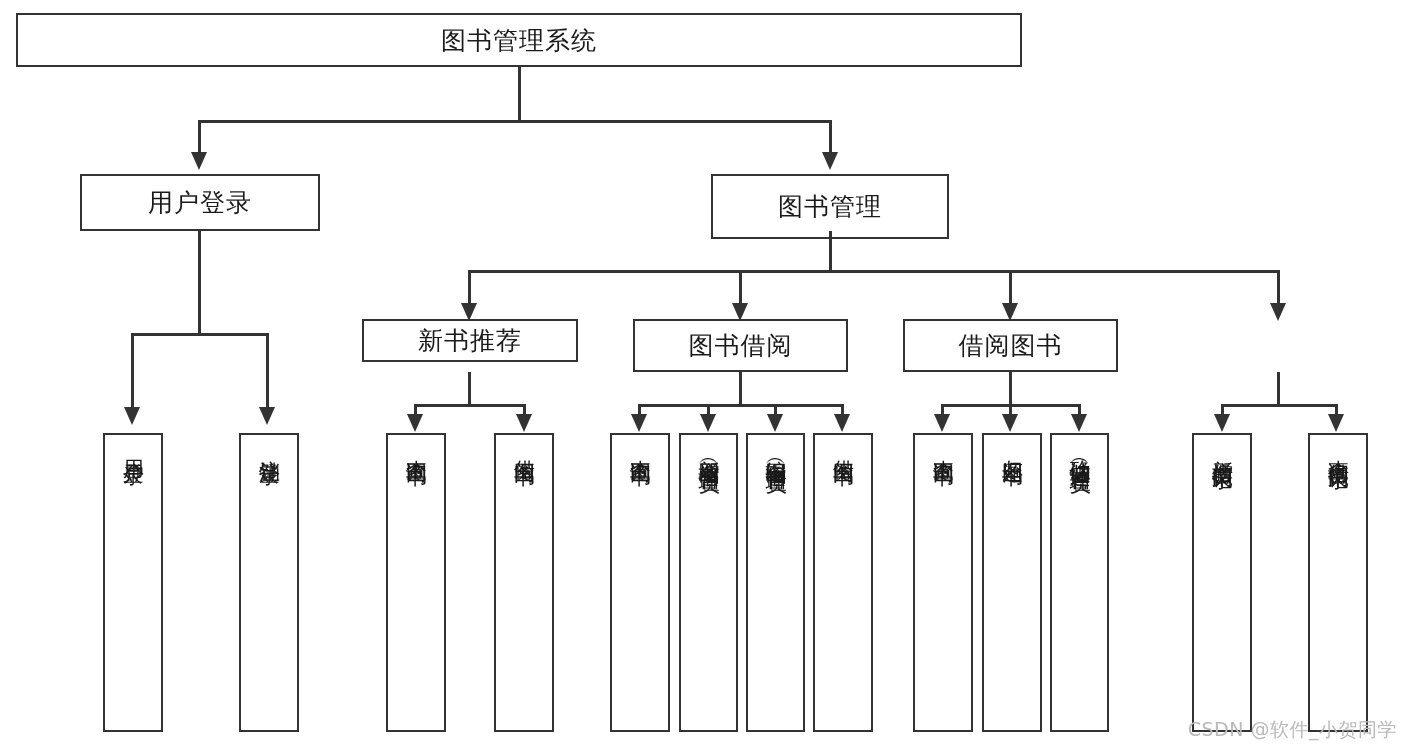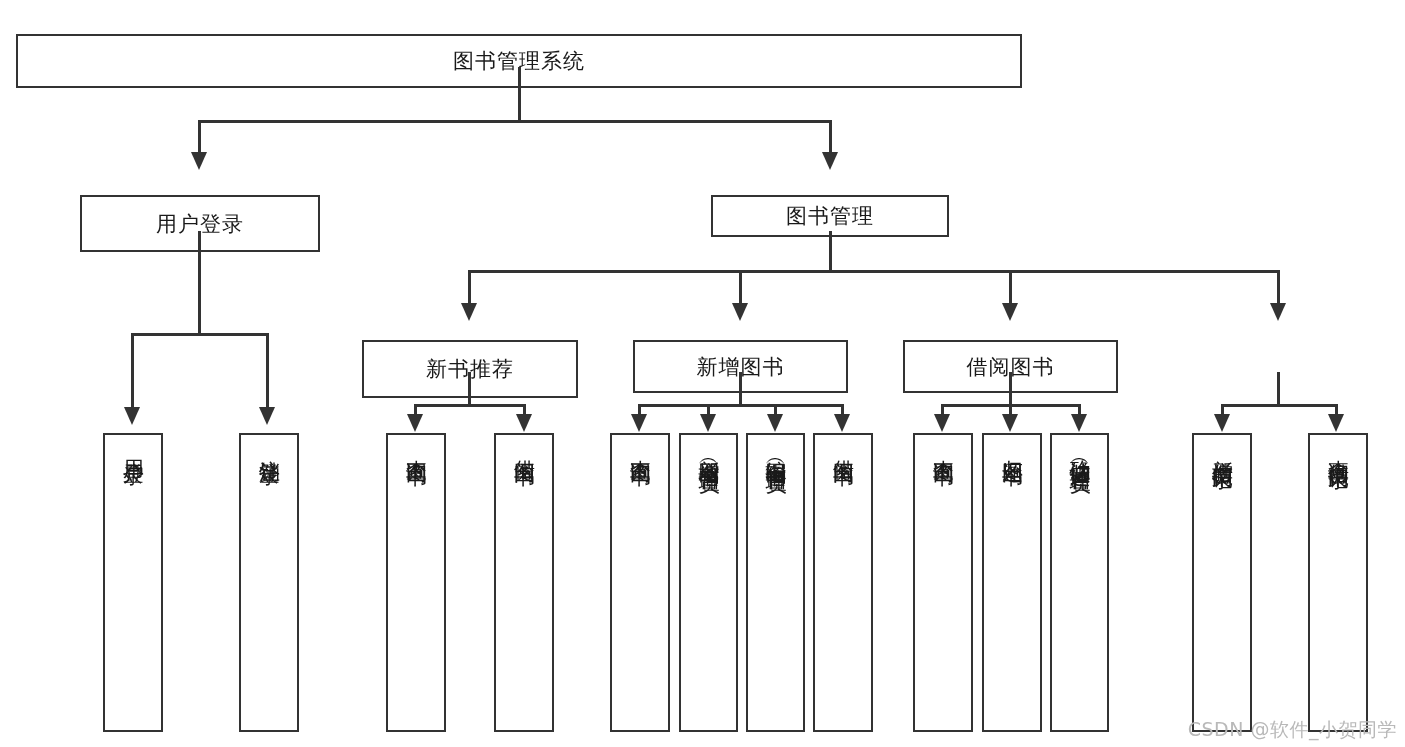--- a/index.html
+++ b/index.html
@@ -21,23 +21,22 @@
     position: absolute;
     box-sizing: border-box;
     border: 2px solid #333333;
     background: #ffffff;
     display: flex;
     align-items: center;
     justify-content: center;
     color: #1a1a1a;
   }
   .node.horiz {
-    font-size: 21px;
+    font-size: 25px;
     letter-spacing: 1px;
-    margin-top: 21px;
   }
   .node.vert {
     align-items: flex-start;
     justify-content: center;
     padding-top: 8px;
   }
   .vlabel {
     writing-mode: vertical-rl;
     text-orientation: upright;
     font-size: 21px;
@@ -92,21 +91,21 @@
   <div class="hline" style="left:198px; top:120px; width:634px; height:3px;"></div>
 
   <div class="vline" style="left:198px; top:120px; width:3px; height:36px;"></div>
   <div class="arrow" style="left:191px; top:152px;"></div>
   <div class="vline" style="left:829px; top:120px; width:3px; height:36px;"></div>
   <div class="arrow" style="left:822px; top:152px;"></div>
 
   <div class="node horiz" style="left:80px; top:174px; width:240px; height:57px;">
     <span>用户登录</span>
   </div>
-  <div class="node horiz" style="left:711px; top:174px; width:238px; height:42px;">
+  <div class="node horiz" style="left:711px; top:174px; width:238px; height:65px;">
     <span>图书管理</span>
   </div>
 
   <div class="vline" style="left:198px; top:231px; width:3px; height:104px;"></div>
   <div class="hline" style="left:131px; top:333px; width:138px; height:3px;"></div>
   <div class="vline" style="left:131px; top:333px; width:3px; height:78px;"></div>
   <div class="arrow" style="left:124px; top:407px;"></div>
   <div class="vline" style="left:266px; top:333px; width:3px; height:78px;"></div>
   <div class="arrow" style="left:259px; top:407px;"></div>
 
@@ -115,25 +114,25 @@
 
   <div class="vline" style="left:468px; top:270px; width:3px; height:37px;"></div>
   <div class="arrow" style="left:461px; top:303px;"></div>
   <div class="vline" style="left:739px; top:270px; width:3px; height:37px;"></div>
   <div class="arrow" style="left:732px; top:303px;"></div>
   <div class="vline" style="left:1009px; top:270px; width:3px; height:37px;"></div>
   <div class="arrow" style="left:1002px; top:303px;"></div>
   <div class="vline" style="left:1277px; top:270px; width:3px; height:37px;"></div>
   <div class="arrow" style="left:1270px; top:303px;"></div>
 
-  <div class="node horiz" style="left:362px; top:319px; width:216px; height:58px;">
+  <div class="node horiz" style="left:362px; top:319px; width:216px; height:43px;">
     <span>新书推荐</span>
   </div>
   <div class="node horiz" style="left:633px; top:319px; width:215px; height:53px;">
-    <span>新增图书</span>
+    <span>图书借阅</span>
   </div>
   <div class="node horiz" style="left:903px; top:319px; width:215px; height:53px;">
     <span>借阅图书</span>
   </div>
 
   <div class="vline" style="left:468px; top:372px; width:3px; height:34px;"></div>
   <div class="hline" style="left:414px; top:404px; width:112px; height:3px;"></div>
   <div class="vline" style="left:414px; top:404px; width:3px; height:14px;"></div>
   <div class="arrow" style="left:407px; top:414px;"></div>
   <div class="vline" style="left:523px; top:404px; width:3px; height:14px;"></div>

